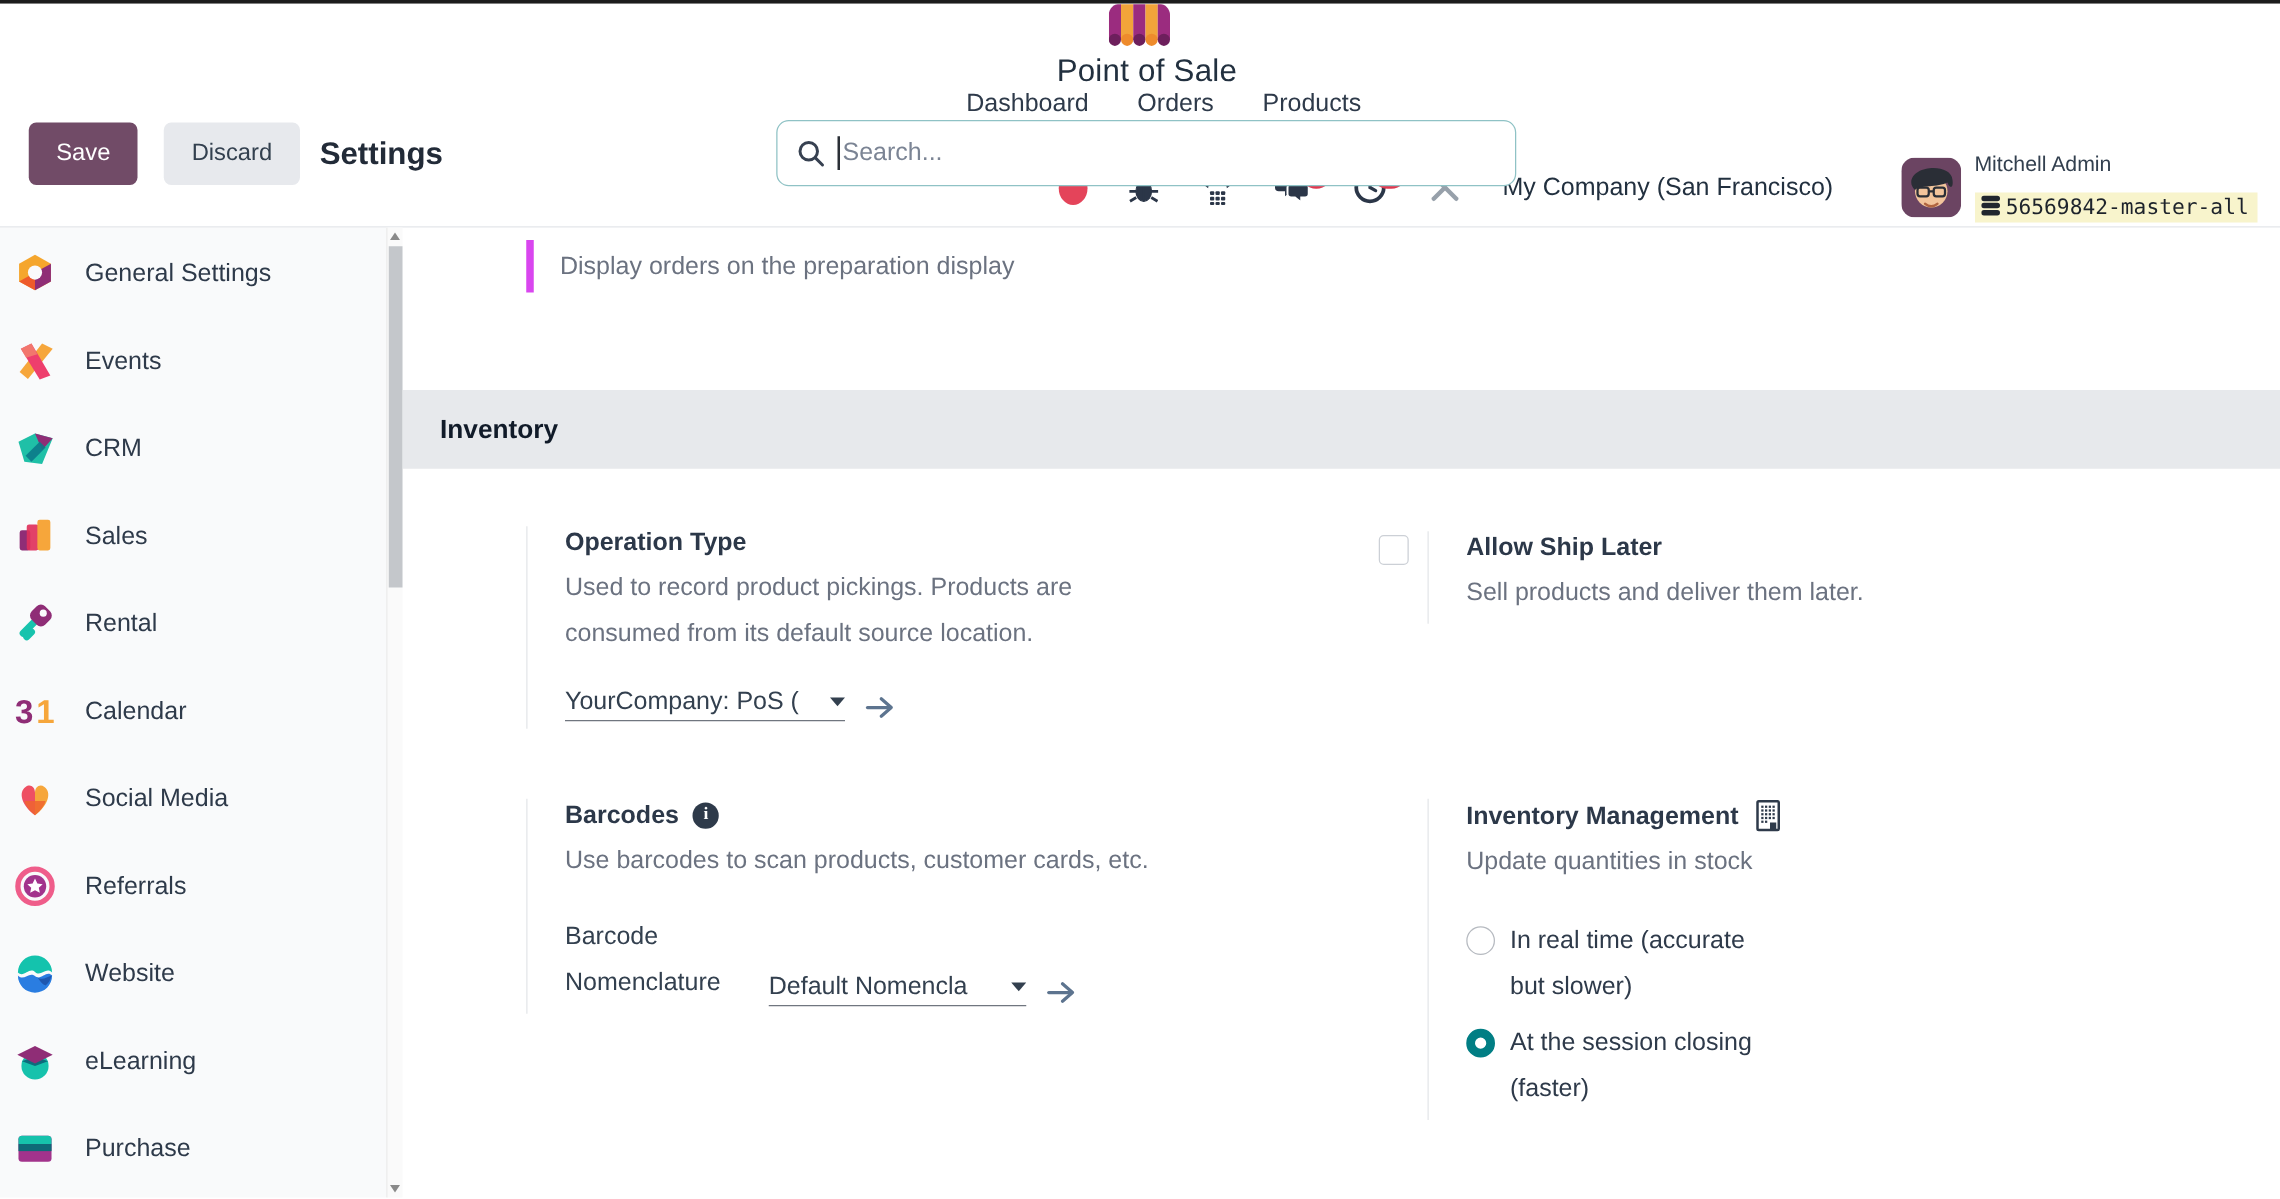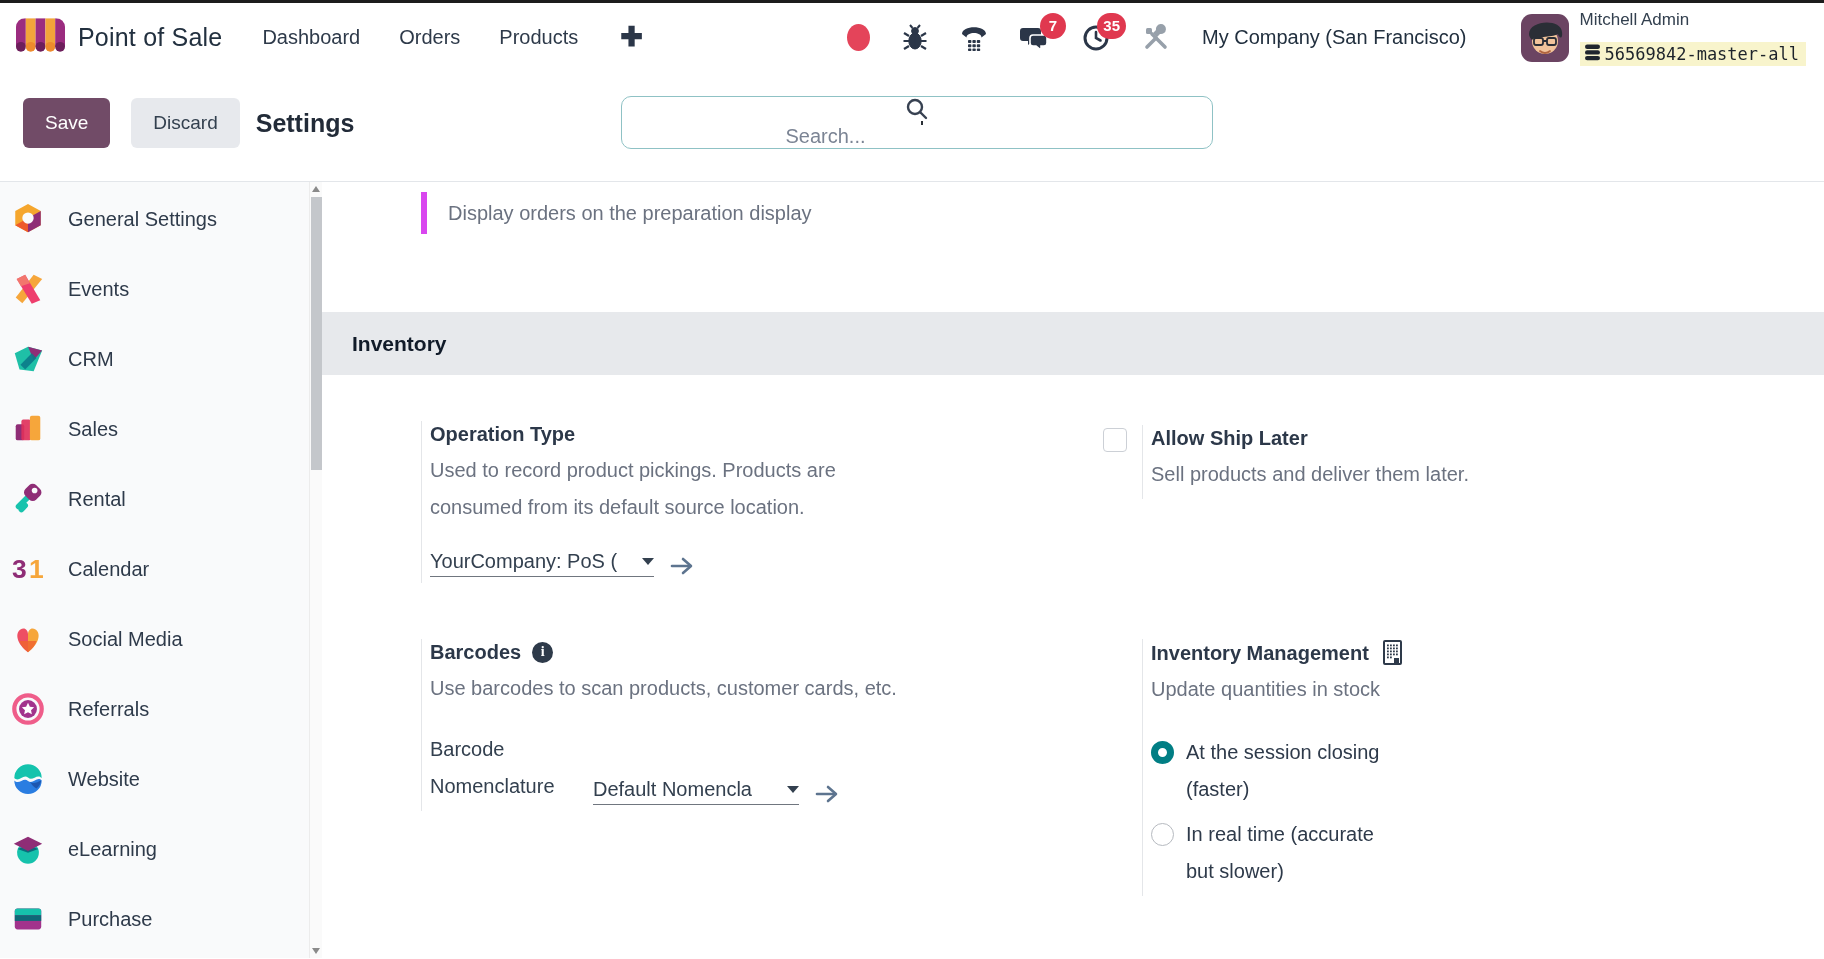--- a/index.html
+++ b/index.html
@@ -2,21 +2,21 @@
 <html><head>
 <meta charset="utf-8">
 <style>
   * { box-sizing: border-box; margin:0; padding:0; }
   html,body { width:1824px; height:959px; overflow:hidden; }
   body { font-family:"Liberation Sans", sans-serif; color:#374151; background:#fff; position:relative; }
 
   .top-edge { height:3px; background:#1c1c1c; }
 
   
-  .navbar { height:69px; display:flex; align-items:center; padding:0 18px 0 16px; background:#fff; }
+  .navbar { height:69px; display:flex; align-items:center; padding:0 18px 0 16px; background:#fff;flex-direction:column; }
   .logo-wrap { width:49px; height:40px; border-radius:9px; overflow:hidden; flex-shrink:0; }
   .brand { font-size:25px; font-weight:500; color:#22303f; margin-left:13px; letter-spacing:.2px; }
   .nav-menus { display:flex; align-items:center; margin-left:40px; gap:39px; }
   .nav-menu { font-size:20px; color:#2e3a4a; cursor:pointer; }
   .nav-plus { margin-left:42px; font-size:27px; font-weight:700; color:#2b3648; cursor:pointer; line-height:1; }
   .systray { display:flex; align-items:center; margin-left:auto; gap:32px; }
   .tray-ico { position:relative; display:flex; align-items:center; justify-content:center; cursor:pointer; }
   .badge { position:absolute; top:-11px; right:-16px; background:#e0384f; color:#fff; font-size:15px; font-weight:700;
            min-width:26px; height:26px; border-radius:13px; display:flex; align-items:center; justify-content:center; padding:0 6px; }
   .red-dot { width:23px; height:27px; border-radius:50%; background:#e4445a; }
@@ -28,21 +28,21 @@
   .db-badge { display:flex; align-items:flex-start; gap:5px; background:#f8f4cc; padding:2px 7px 2px 5px;
               font-family:"DejaVu Sans Mono", monospace; font-size:17px; color:#1d232b; }
 
   
   .control-panel { height:110px; border-bottom:1px solid #e3e6ea; position:relative; padding:26px 0 0 23px; display:flex; align-items:flex-start; }
   .btn { height:50px; padding:0 22px; font-size:19px; border:none; border-radius:6px; cursor:pointer; font-family:inherit; }
   .btn-save { background:#714b67; color:#fff; font-weight:400; }
   .btn-discard { background:#e7e9ed; color:#33404f; margin-left:21px; font-weight:500; }
   .cp-title { font-size:25px; font-weight:700; color:#222b38; margin-left:16px; line-height:50px; }
   .searchbox { position:absolute; left:621px; top:24px; width:592px; height:53px; border:1px solid #8fc2c5; border-radius:10px;
-               display:flex; align-items:center; padding:0 15px; background:#fff;flex-direction:column; }
+               display:flex; align-items:center; padding:0 15px; background:#fff; }
   .search-glyph { flex-shrink:0; }
   .text-caret { width:2px; height:27px; background:#2a2f36; margin-left:9px; }
   .searchbox input { border:none; outline:none; flex:1; font-size:20px; font-family:inherit; color:#374151; margin-left:2px; background:transparent; }
   .searchbox input::placeholder { color:#7b8494; }
 
   
   .page { display:flex; height:776px; }
   .sidebar { width:309px; background:#f9fafb; padding-top:2px; flex-shrink:0; }
   .sb-item { height:70px; display:flex; align-items:center; padding-left:11px; gap:23px; cursor:pointer; }
   .sb-item svg { width:34px; height:34px; flex-shrink:0; }
@@ -64,21 +64,21 @@
 
   .band { margin-top:78px; height:63px; background:#e7e9ec; display:flex; align-items:center; padding-left:30px; }
   .band-title { font-size:21px; font-weight:700; color:#111b29; }
 
   .settings { display:flex; }
   .scol { width:50%; }
   .sbox { display:flex; }
   .scol-1 .sbox { margin-left:60px; }
   .scol-2 .sbox { margin-left:30px; }
   .lpane { width:39px; flex-shrink:0; padding-top:3px; }
-  .rpane { border-left:1px solid #e4e6e9; padding:0 0 6px 8px; }
+  .rpane { border-left:1px solid #e4e6e9; padding:0 0 6px 30px; }
   .scol-1 .rpane { width:520px; }
   .scol-2 .rpane { width:440px; }
 
   .sbox-title { font-size:20px; font-weight:600; color:#2c3849; line-height:26px; display:flex; align-items:center; }
   .sbox-desc { font-size:20px; color:#6b7280; line-height:37px; margin-top:5px; }
   .desc-line { display:block; }
 
   .mt46 { margin-top:46px; } .mt56 { margin-top:56px; } .mt50 { margin-top:50px; } .mt140 { margin-top:140px; }
 
   .field-row { display:flex; align-items:flex-end; margin-top:24px; }
@@ -452,33 +452,33 @@
                       <rect x="10" y="17.5" width="1.8" height="1.8"></rect>
                   </g>
                   <rect x="14" y="19" width="5" height="6"></rect>
                 </svg>
               </span>
             </div>
             <div class="sbox-desc">Update quantities in stock</div>
 
             <div class="radio-group">
               <div class="radio-row">
+                <span class="radio off"></span>
+                <span class="radio-label">
+                  <span class="desc-line">In real time (accurate</span>
+                  <span class="desc-line">but slower)</span>
+                </span>
+              </div>
+              <div class="radio-row">
                 <span class="radio on"></span>
                 <span class="radio-label">
                   <span class="desc-line">At the session closing</span>
                   <span class="desc-line">(faster)</span>
                 </span>
               </div>
-              <div class="radio-row">
-                <span class="radio off"></span>
-                <span class="radio-label">
-                  <span class="desc-line">In real time (accurate</span>
-                  <span class="desc-line">but slower)</span>
-                </span>
-              </div>
             </div>
           </div>
         </div>
 
       </div>
     </div>
   </main>
 </div>
 
 </body></html>

